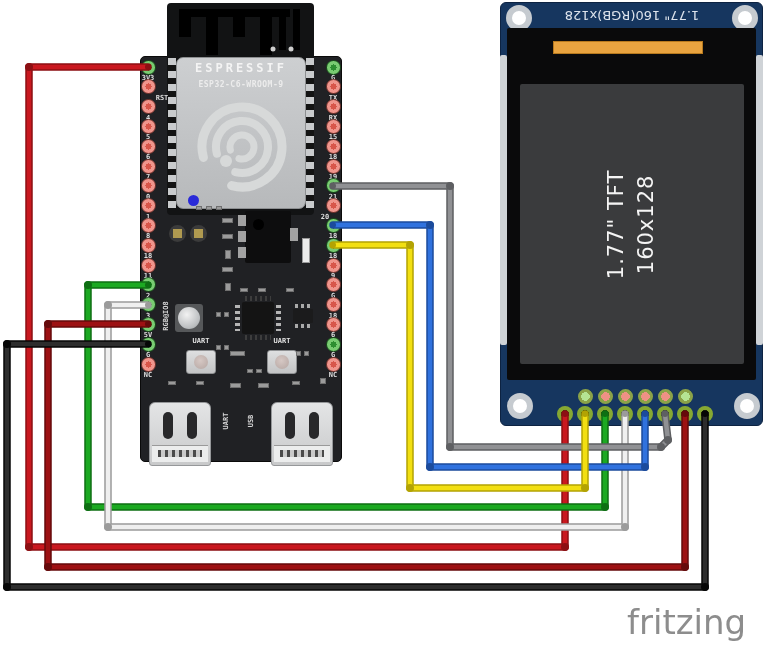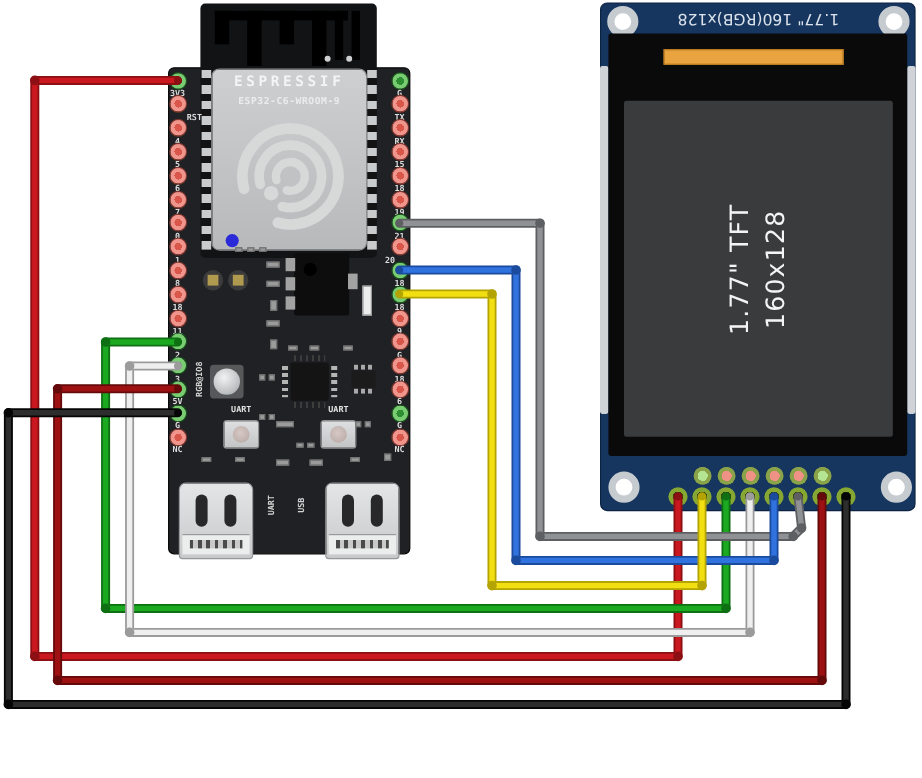--- a/index.html
+++ b/index.html
@@ -355,13 +355,14 @@
       <circle cx="645" cy="414" r="3" fill="#1b4b9c"></circle>
       <polyline points="333,245 410,245 410,488 585,488 585,414" fill="none" stroke="#b3a303" stroke-width="7.5" stroke-linecap="round" stroke-linejoin="round"></polyline>
       <polyline points="333,245 410,245 410,488 585,488 585,414" fill="none" stroke="#f2df12" stroke-width="4.5" stroke-linecap="round" stroke-linejoin="round"></polyline>
       <circle cx="333" cy="245" r="3" fill="#b3a303"></circle>
       <circle cx="410" cy="245" r="4" fill="#b3a303"></circle>
       <circle cx="410" cy="488" r="4" fill="#b3a303"></circle>
       <circle cx="585" cy="488" r="4" fill="#b3a303"></circle>
       <circle cx="585" cy="414" r="3" fill="#b3a303"></circle>
     </svg>
 
+  <div class="abs" id="watermark">fritzing</div>
 </div>
 
 </body></html>

